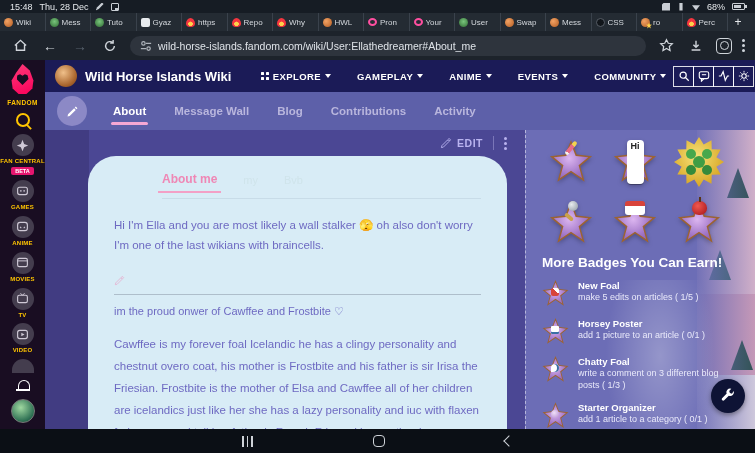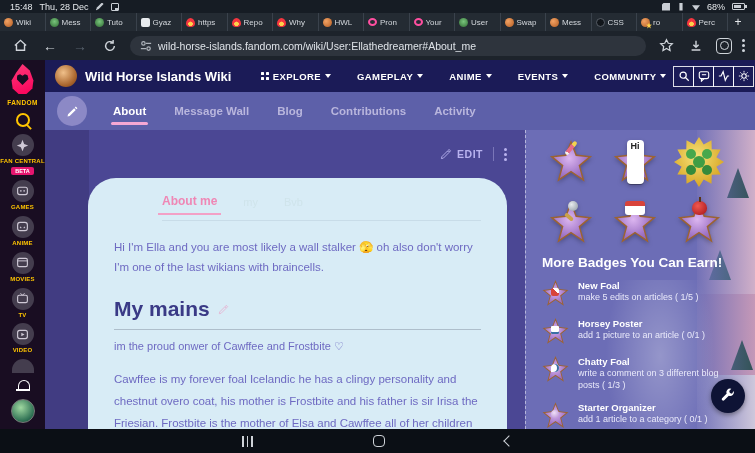--- a/index.html
+++ b/index.html
@@ -81,21 +81,21 @@
   .proftabs{height:38px;background:#5d60a9;display:flex;align-items:center;gap:24px;padding:0 16px 0 12px;position:relative;}
   .pencilcircle{width:30px;height:30px;border-radius:50%;background:#8c89c6;display:flex;align-items:center;justify-content:center;}
   .ptab{color:#b9b6dd;font-size:11.5px;font-weight:bold;position:relative;padding:10px 2px;}
   .ptab.active{color:#fff;}
   .ptab.active::after{content:"";position:absolute;left:0;right:0;bottom:2px;height:3px;border-radius:2px;background:#f5a8d4;}
 
   .pagebody{flex:1;display:flex;min-height:0;}
 
   
   .main{flex:1;display:flex;flex-direction:column;min-width:0;background:linear-gradient(90deg,#413c82 0 44px,#4b4794 44px);}
-  .editrow{height:48px;display:flex;align-items:center;justify-content:flex-end;gap:10px;padding-right:18px;color:#b9b3ef;}
+  .editrow{height:26px;display:flex;align-items:center;justify-content:flex-end;gap:10px;padding-right:18px;color:#b9b3ef;}
   .editbtn{display:flex;align-items:center;gap:5px;font-size:10.5px;font-weight:bold;letter-spacing:.5px;}
   .editrow .sep{width:1px;height:14px;background:#7a76b8;}
   .card{flex:1;margin:0 18px 0 43px;background:#d8ecf6;border-radius:28px 28px 0 0;padding:16px 26px 10px 26px;overflow:hidden;}
   .cardtabs{display:flex;align-items:flex-end;gap:26px;border-bottom:1px solid rgba(150,170,190,.25);padding-bottom:6px;margin-left:48px;}
   .cardtab{color:#ef87b5;font-size:12px;font-weight:bold;position:relative;padding-bottom:6px;}
   .cardtab::after{content:"";position:absolute;left:-4px;right:-4px;bottom:-1px;height:2px;background:#f3a0c6;}
   .fainttab{color:#9db7a9;font-size:11px;opacity:.14;padding-bottom:6px;}
   .intro{margin-top:16px;color:#6e6ac2;font-size:11.5px;line-height:1.75;}
   .mains-h{margin-top:20px;color:#3a3a86;font-size:21px;font-weight:bold;display:flex;align-items:center;gap:8px;border-bottom:1.5px solid #aebecb;padding-bottom:8px;}
   .mains-h .minipencil{opacity:.55;}
@@ -428,21 +428,20 @@
           </div>
 
           <div class="card">
             <div class="cardtabs">
               <span class="cardtab">About me</span>
               <span class="fainttab">my</span>
               <span class="fainttab">Bvb</span>
             </div>
             <div class="intro">Hi I'm Ella and you are most likely a wall stalker 🫣 oh also don't worry I'm one of the last wikians with braincells.</div>
             <div class="mains-h">
-              <span>My mains</span>
               <svg class="minipencil" width="11" height="11" viewBox="0 0 16 16">
                   <path d="M2.5 11.5 10 4l2 2-7.5 7.5-2.6.6z M10.8 3.2l1.3-1.3 2 2-1.3 1.3z" fill="none" stroke="#ef87b5" stroke-width="1.3"></path>
                 </svg>
             </div>
             <div class="mains-sub">im the proud onwer of Cawffee and Frostbite ♡</div>
             <div class="mains-p">Cawffee is my forever foal Icelandic he has a clingy personality and chestnut overo coat, his mother is Frostbite and his father is sir Irisa the Friesian. Frostbite is the mother of Elsa and Cawffee all of her children are icelandics just like her she has a lazy personality and iuc with flaxen fade mane and tail her father is French Frie and her mother is a unknown Icelandic.</div>
           </div>
         </div>
 
         <div class="sidebar">

